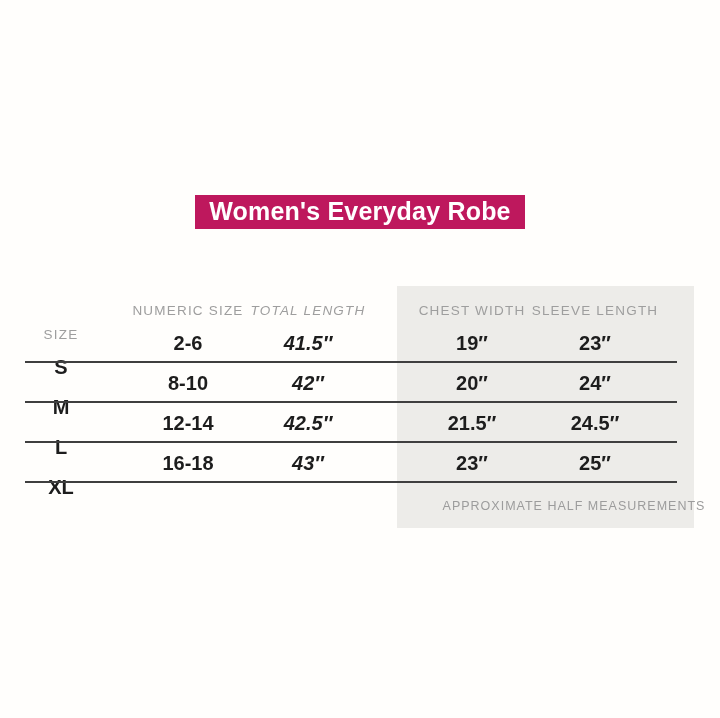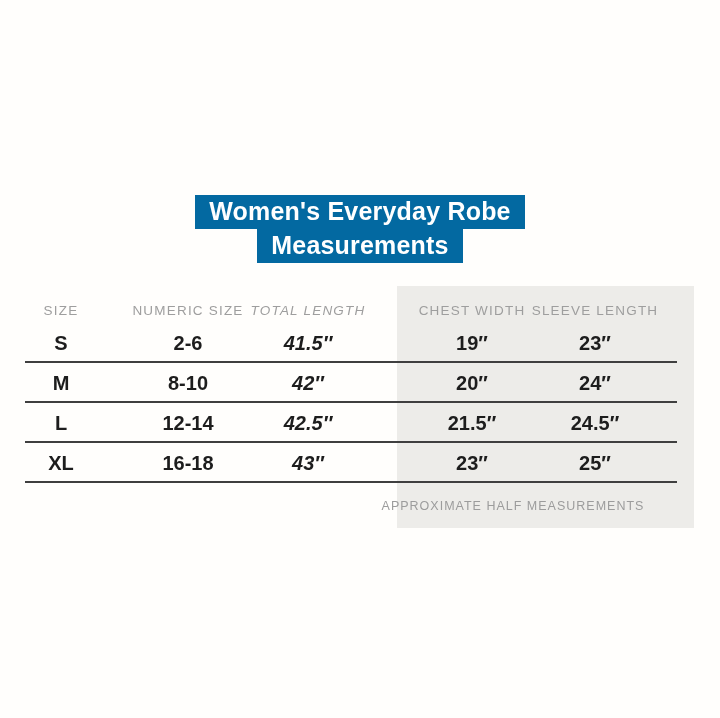--- a/index.html
+++ b/index.html
@@ -22,21 +22,21 @@
     position: absolute;
     top: 195px;
     left: 0;
     right: 0;
     display: flex;
     flex-direction: column;
     align-items: center;
   }
   .title-line {
     display: inline-block;
-    background: #0369a1;
+    background: #be185d;
     color: #ffffff;
     font-weight: 700;
     font-size: 25px;
     line-height: 27px;
     padding: 3px 14px 4px 14px;
     letter-spacing: 0.2px;
     white-space: nowrap;
   }
   
   .highlight {
@@ -59,21 +59,21 @@
   }
   
   .cell {
     position: absolute;
     transform: translate(-50%, -50%);
     font-size: 20px;
     font-weight: 700;
     color: #1d1d1d;
     white-space: nowrap;
   }
-  .col-0 { left: 61px; }
+  .col-0 { left: 61px; margin-top: 24px; }
   .col-1 { left: 188px; }
   .col-2 { left: 308px; font-style: italic; }
   .col-3 { left: 472px; }
   .col-4 { left: 595px; }
   .row-0 { top: 343px; }
   .row-1 { top: 383px; }
   .row-2 { top: 423px; }
   .row-3 { top: 463px; }
   
   .divider {
@@ -83,37 +83,36 @@
     height: 1.5px;
     background: #3f3f3f;
   }
   .divider-0 { top: 361px; }
   .divider-1 { top: 401px; }
   .divider-2 { top: 441px; }
   .divider-3 { top: 481px; }
   
   .footnote {
     position: absolute;
-    left: 513px;
+    left: 574px;
     top: 506px;
     transform: translate(-50%, -50%);
     font-size: 12.5px;
     letter-spacing: 1px;
     color: #9c9c9c;
     white-space: nowrap;
   }
 </style>
 </head>
 <body>
 
 <div class="canvas">
 
   <div class="title">
     <span class="title-line">Women's Everyday Robe</span>
-    <span class="title-line">Measurements</span>
   </div>
 
   <div class="highlight"></div>
 
   <span class="th col-0">SIZE</span>
   <span class="th col-1">NUMERIC SIZE</span>
   <span class="th col-2">TOTAL LENGTH</span>
   <span class="th col-3">CHEST WIDTH</span>
   <span class="th col-4">SLEEVE LENGTH</span>
 

